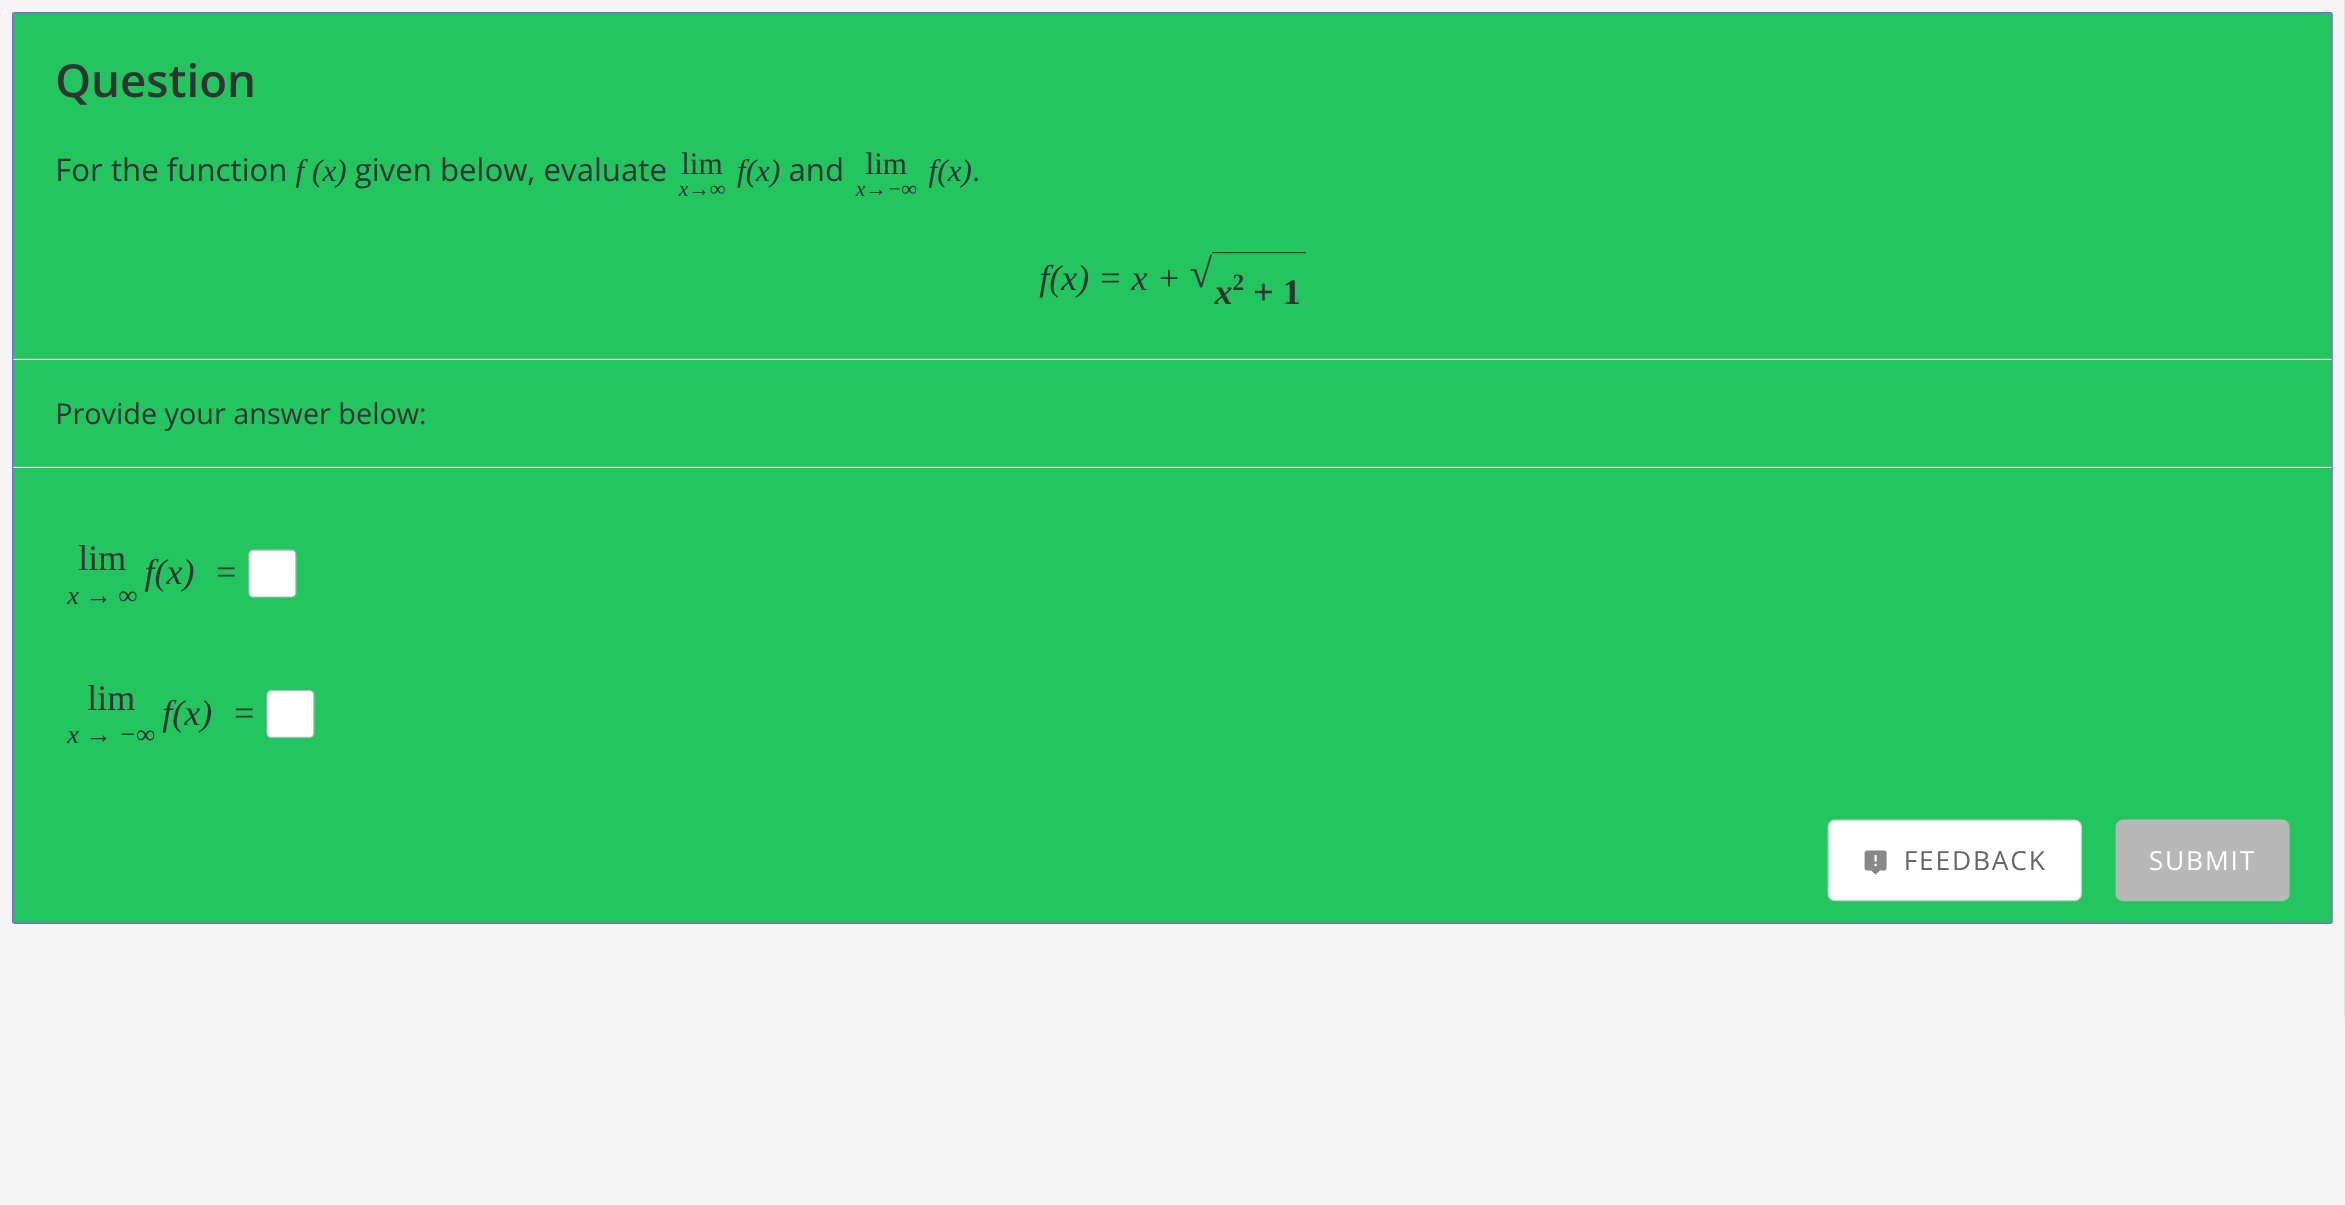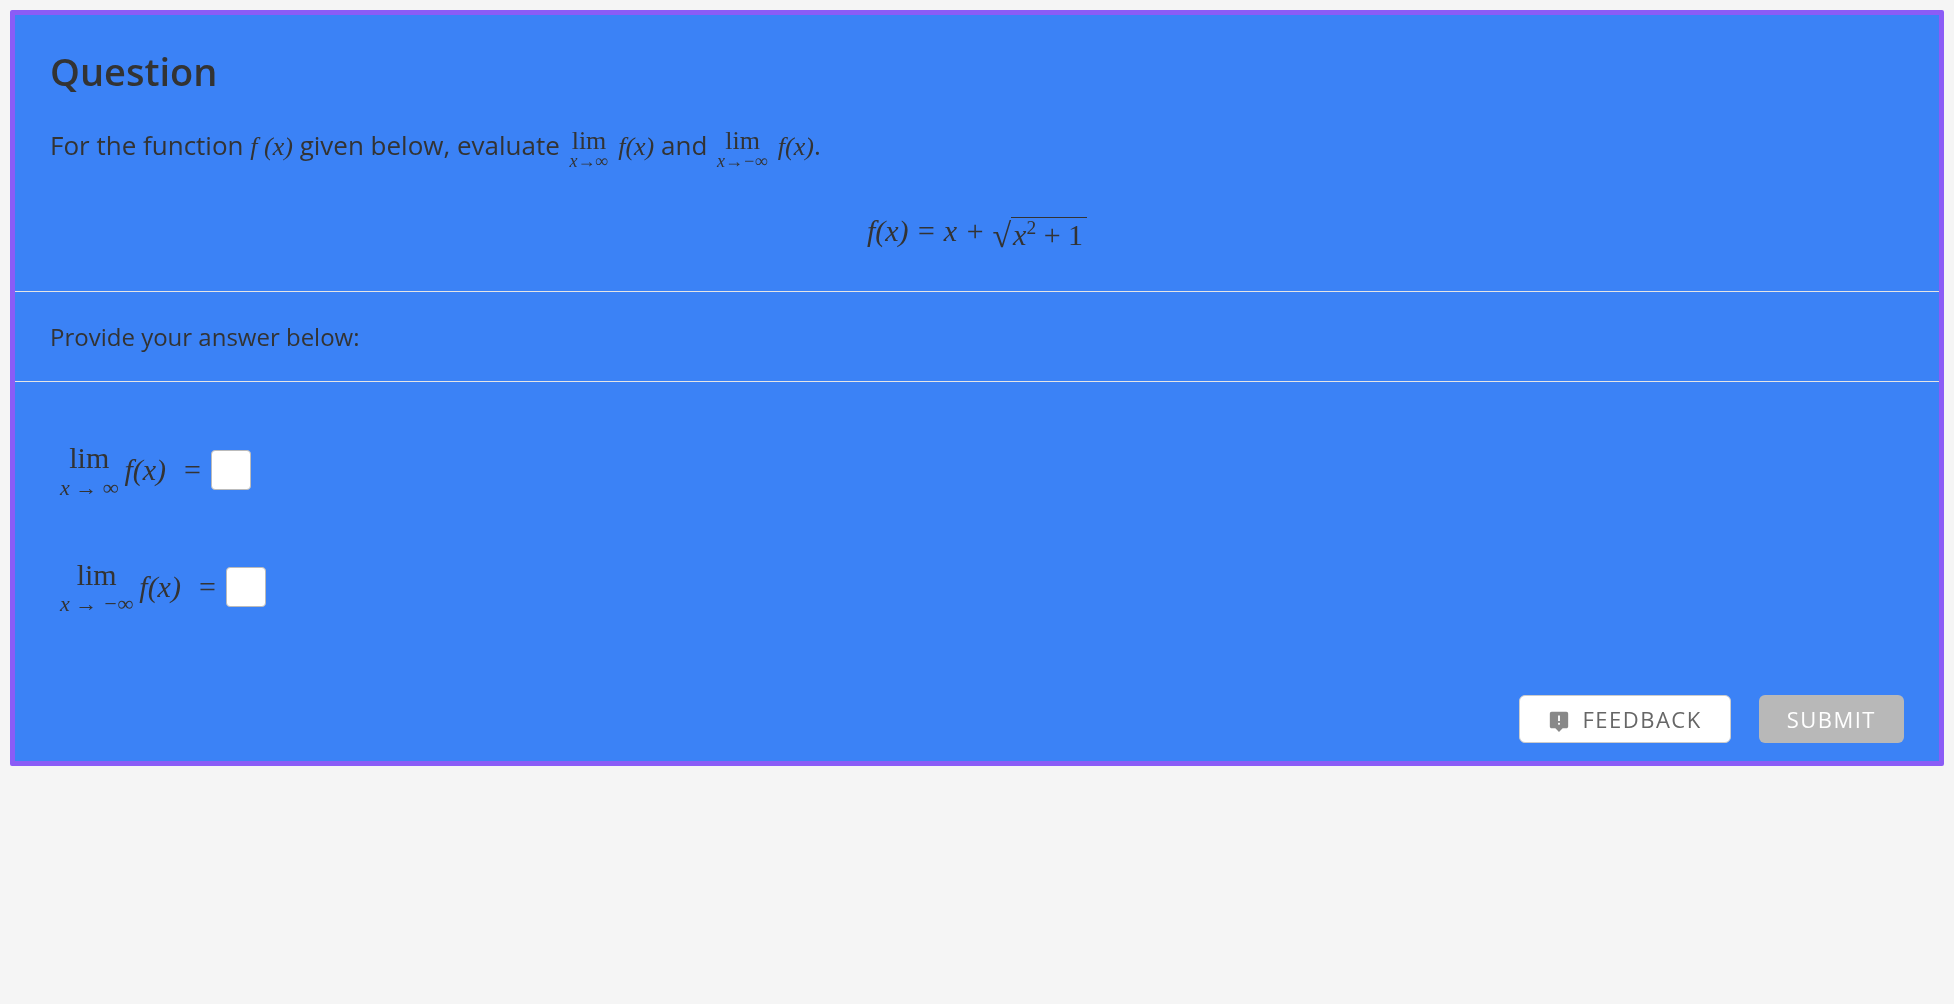--- a/index.html
+++ b/index.html
@@ -7,22 +7,22 @@
       padding: 0;
       box-sizing: border-box;
     }
     body {
       font-family: 'Open Sans', 'Segoe UI', Arial, sans-serif;
       background: #f5f5f5;
       padding: 10px;
       color: #333;
     }
     .card {
-      background: #3b82f6;
-      border: 5px solid #8b5cf6;
+      background: #22c55e;
+      border: 1px solid #8b5cf6;
       border-radius: 2px;
     }
     .section-question {
       padding: 30px 35px 40px 35px;
     }
     .question-title {
       font-size: 38px;
       font-weight: 600;
       color: #333;
       margin-bottom: 28px;
@@ -71,22 +71,23 @@
       vertical-align: middle;
     }
     .sqrt-sign {
       font-size: 34px;
       line-height: 1;
       position: relative;
       top: 2px;
     }
     .sqrt-body {
       border-top: 1.5px solid #333;
-      padding: 2px 4px 0 2px;
+      padding: 18px 4px 0 2px;
       line-height: 1;
+      font-weight: bold;
     }
     .sup {
       font-size: 0.65em;
       vertical-align: super;
       line-height: 0;
     }
     .section-prompt {
       border-top: 1px solid #e5e5e5;
       padding: 28px 35px;
       font-size: 24px;
@@ -139,21 +140,21 @@
     }
     .button-row {
       position: absolute;
       right: 35px;
       bottom: 18px;
       display: flex;
       gap: 28px;
       align-items: center;
     }
     .btn {
-      height: 48px;
+      height: 68px;
       padding: 0 28px;
       border-radius: 6px;
       font-size: 22px;
       letter-spacing: 1.5px;
       cursor: pointer;
       display: inline-flex;
       align-items: center;
       justify-content: center;
       font-family: 'Open Sans', Arial, sans-serif;
     }

